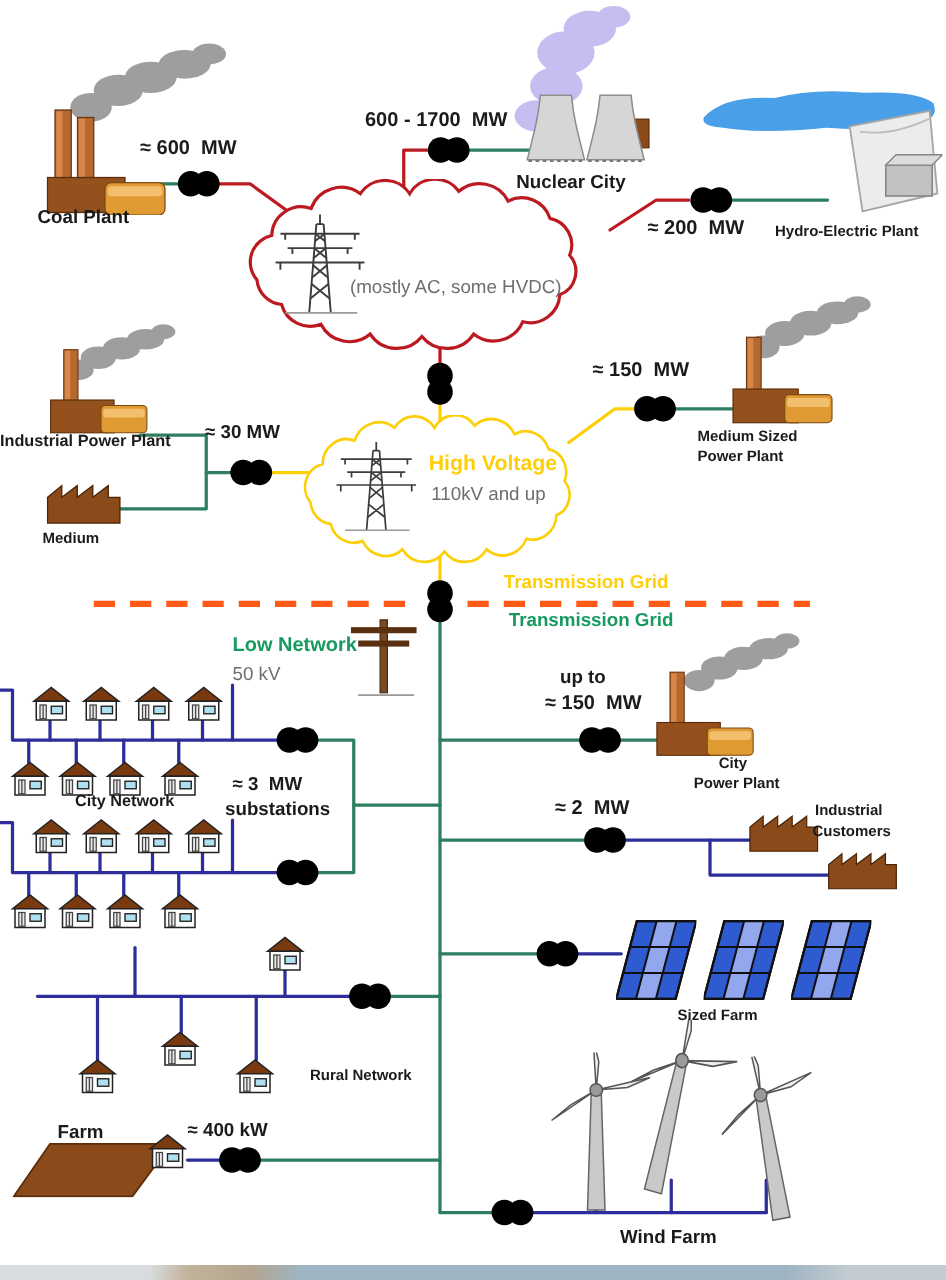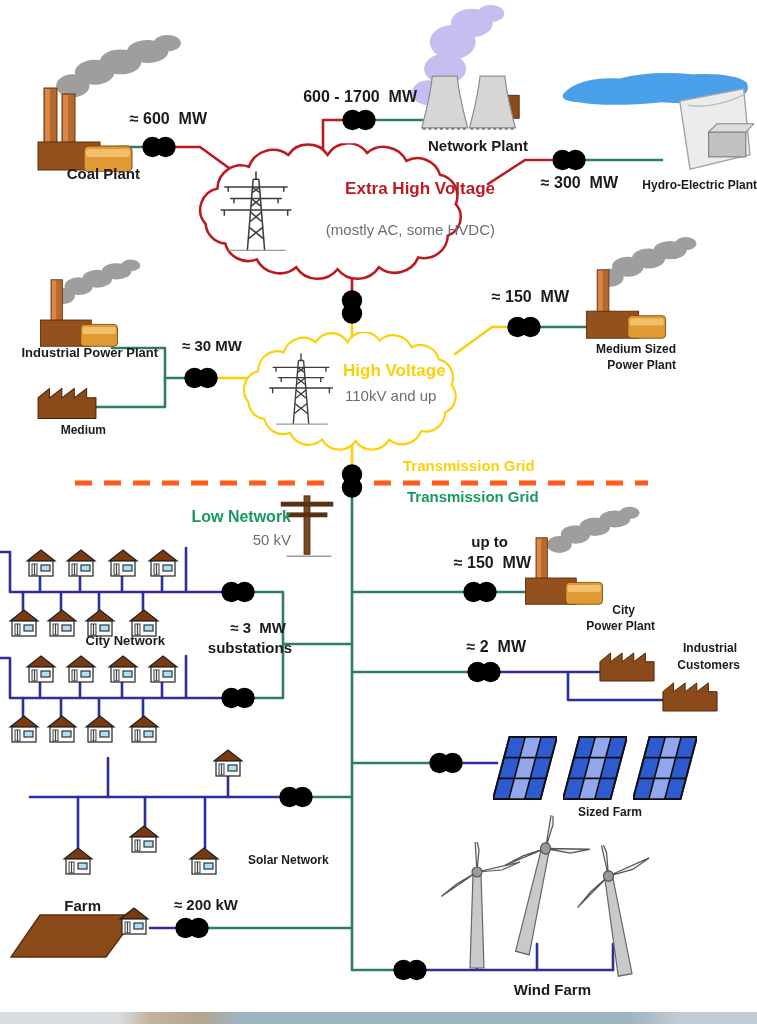--- a/index.html
+++ b/index.html
@@ -1,20 +1,20 @@
 <!DOCTYPE html>
 <html style="--c-red: #bb1a20; --c-yellow: #fdcf08; --c-greenline: #2e7f5f; --c-greentext: #169a60; --c-blue: #2d2d9c; --c-navy: #253178; --c-orange: #ff5a17; --c-gray: #6e6e6e;"><head>
 <meta charset="utf-8">
 <style>
   html,body{margin:0;padding:0}
   #stage{position:relative;width:757px;height:1024px;background:#ffffff;overflow:hidden;
          font-family:"Liberation Sans",sans-serif}
   .abs{position:absolute}
   .t{position:absolute;font-weight:bold;color:#1b1b1b;white-space:pre;line-height:1.1}
-  .c{text-align:right}
+  .c{text-align:left}
   .s13{font-size:13px}.s14{font-size:12px}.s15{font-size:15px}.s16{font-size:16px}.s17{font-size:17px}
   .red{color:var(--c-red)} .yel{color:var(--c-yellow)} .grn{color:var(--c-greentext)}
   .gry{color:var(--c-gray);font-weight:normal}
   svg{display:block;overflow:visible}
   .ln{fill:none;stroke-linecap:round;stroke-linejoin:round;stroke-width:2.6px}
   .ln-red{stroke:var(--c-red)} .ln-grn{stroke:var(--c-greenline)}
   .ln-yel{stroke:var(--c-yellow)} .ln-blu{stroke:var(--c-blue)}
   .dash{stroke:var(--c-orange);stroke-width:5px;stroke-dasharray:17 12;stroke-linecap:butt;fill:none}
   .xf{position:absolute;width:44px;height:26px}
   .rot{transform:rotate(90deg)}
@@ -407,26 +407,25 @@
       <use href="#sym-xfmr"></use>
     </svg>
   <svg class="xf" style="left:388px;top:957px;z-index:3;--ca:var(--c-navy);--cb:var(--c-navy)" viewBox="0 0 44 28">
       <use href="#sym-xfmr"></use>
     </svg>
 
   <div class="t c s15" style="left:30px;top:166px;width:110px;z-index:4">Coal Plant</div>
   <div class="t c s16" style="left:112px;top:110px;width:95px;z-index:4">≈ 600  MW</div>
 
   <div class="t c s16" style="left:292px;top:88px;width:125px;z-index:4">600 - 1700  MW</div>
-  <div class="t c s15" style="left:413px;top:138px;width:115px;z-index:4">Network Plant</div>
-
-  <div class="t c s16" style="left:518px;top:174px;width:100px;z-index:4">≈ 300  MW</div>
+  <div class="t c s15" style="left:413px;top:138px;width:115px;z-index:4">Nuclear City</div>
+
+  <div class="t c s16" style="left:518px;top:174px;width:100px;z-index:4">≈ 200  MW</div>
   <div class="t c s14" style="left:620px;top:179px;width:137px;z-index:4">Hydro-Electric Plant</div>
 
-  <div class="t c s17 red" style="left:280px;top:180px;width:215px;z-index:4">Extra High Voltage</div>
   <div class="t c s15 gry" style="left:280px;top:222px;width:215px;z-index:4">(mostly AC, some HVDC)</div>
 
   <div class="t c s16" style="left:474px;top:288px;width:95px;z-index:4">≈ 150  MW</div>
   <div class="t c s14" style="left:558px;top:343px;width:118px;z-index:4">Medium Sized</div>
   <div class="t c s14" style="left:558px;top:359px;width:118px;z-index:4">Power Plant</div>
 
   <div class="t s17 yel" style="left:343px;top:362px;z-index:4">High Voltage</div>
   <div class="t s15 gry" style="left:345px;top:388px;z-index:4">110kV and up</div>
 
   <div class="t c s13" style="left:0px;top:346px;width:158px;z-index:4">Industrial Power Plant</div>
@@ -446,21 +445,21 @@
   <div class="t c s15" style="left:448px;top:534px;width:60px;z-index:4">up to</div>
   <div class="t c s16" style="left:436px;top:554px;width:95px;z-index:4">≈ 150  MW</div>
   <div class="t c s14" style="left:575px;top:604px;width:60px;z-index:4">City</div>
   <div class="t c s14" style="left:555px;top:620px;width:100px;z-index:4">Power Plant</div>
 
   <div class="t c s16" style="left:444px;top:638px;width:82px;z-index:4">≈ 2  MW</div>
   <div class="t c s14" style="left:652px;top:642px;width:85px;z-index:4">Industrial</div>
   <div class="t c s14" style="left:650px;top:659px;width:90px;z-index:4">Customers</div>
 
   <div class="t c s14" style="left:542px;top:806px;width:100px;z-index:4">Sized Farm</div>
-  <div class="t s14" style="left:248px;top:854px;z-index:4">Solar Network</div>
+  <div class="t s14" style="left:248px;top:854px;z-index:4">Rural Network</div>
 
   <div class="t c s15" style="left:46px;top:898px;width:55px;z-index:4">Farm</div>
-  <div class="t c s15" style="left:150px;top:897px;width:88px;z-index:4">≈ 200 kW</div>
+  <div class="t c s15" style="left:150px;top:897px;width:88px;z-index:4">≈ 400 kW</div>
 
   <div class="t c s15" style="left:496px;top:982px;width:95px;z-index:4">Wind Farm</div>
 
   <div class="strip"></div>
 </div>
 
 </body></html>

